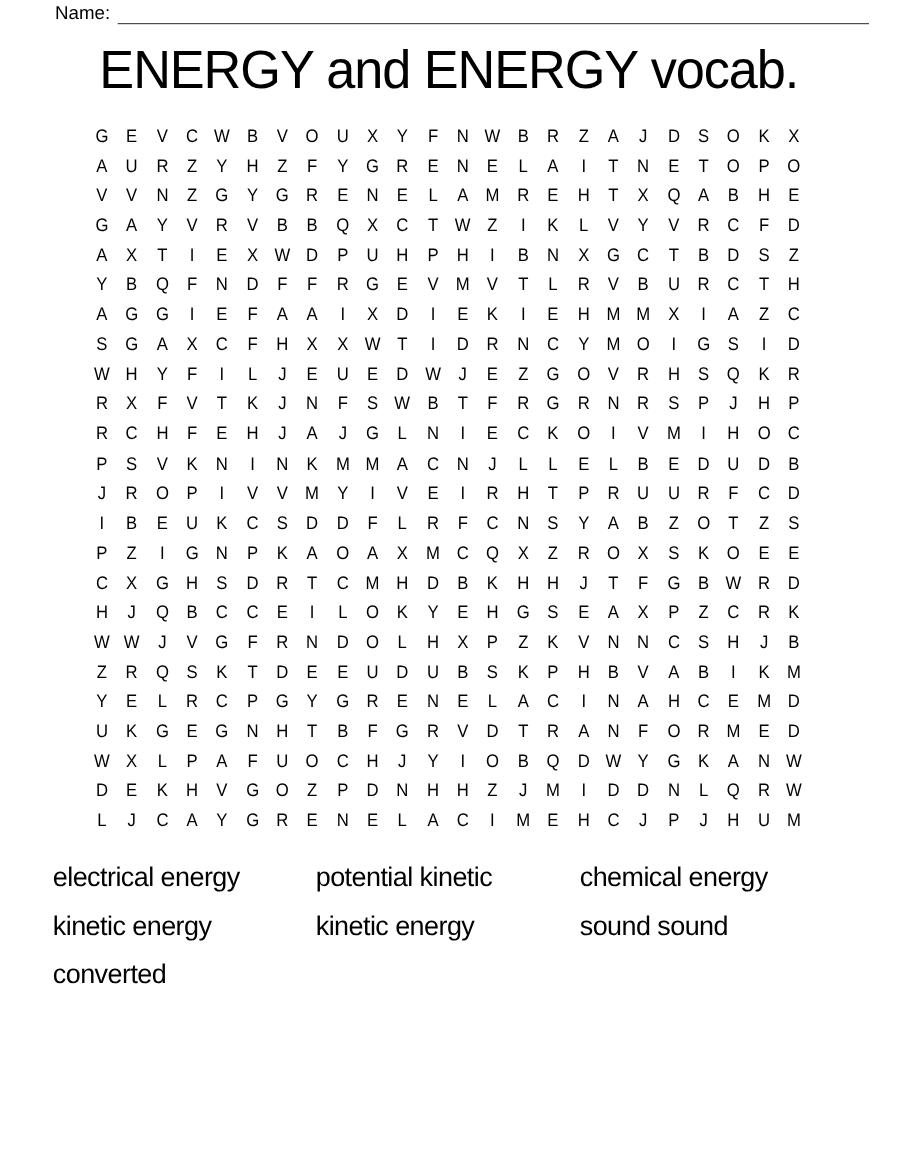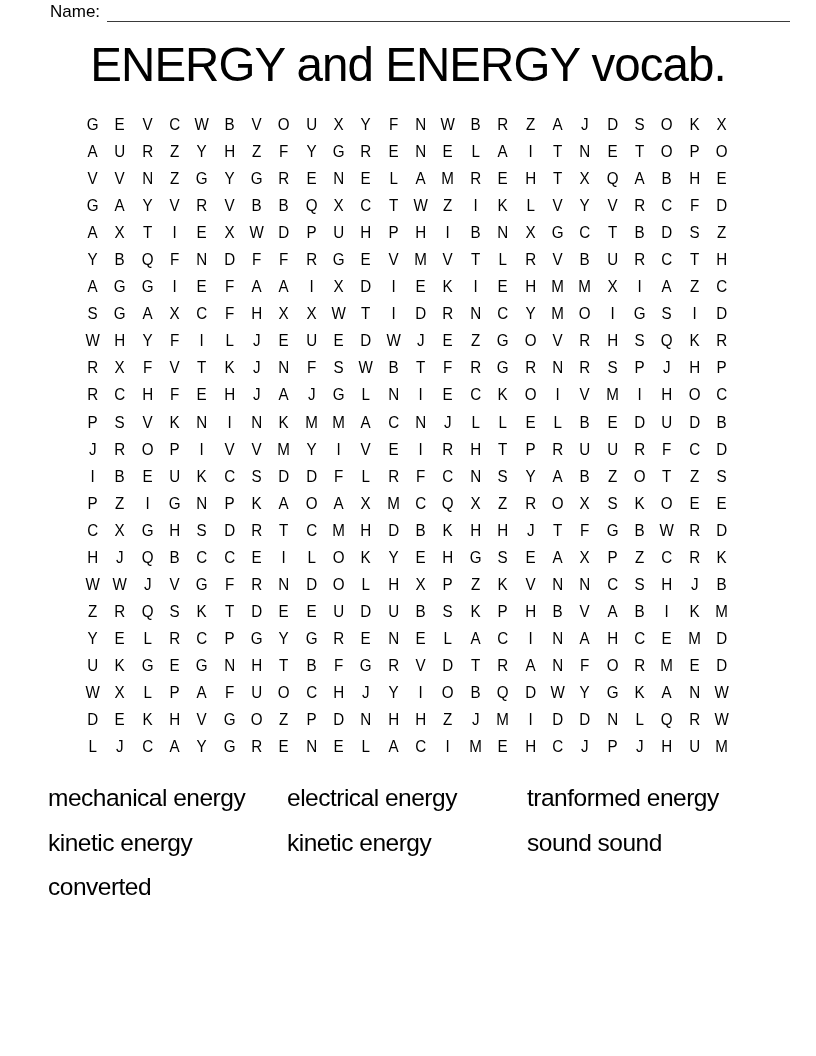--- a/index.html
+++ b/index.html
@@ -662,23 +662,23 @@
       <div class="cell">C</div>
       <div class="cell">J</div>
       <div class="cell">P</div>
       <div class="cell">J</div>
       <div class="cell">H</div>
       <div class="cell">U</div>
       <div class="cell">M</div>
     </div>
 
   <div class="words" id="word-list">
-      <div class="word">mechanical energy</div>
       <div class="word">electrical energy</div>
-      <div class="word">tranformed energy</div>
+      <div class="word">potential kinetic</div>
+      <div class="word">chemical energy</div>
       <div class="word">kinetic energy</div>
       <div class="word">kinetic energy</div>
       <div class="word">sound sound</div>
       <div class="word">converted</div>
       <div class="word"></div>
     </div>
 
 </div>
 
 </body></html>

